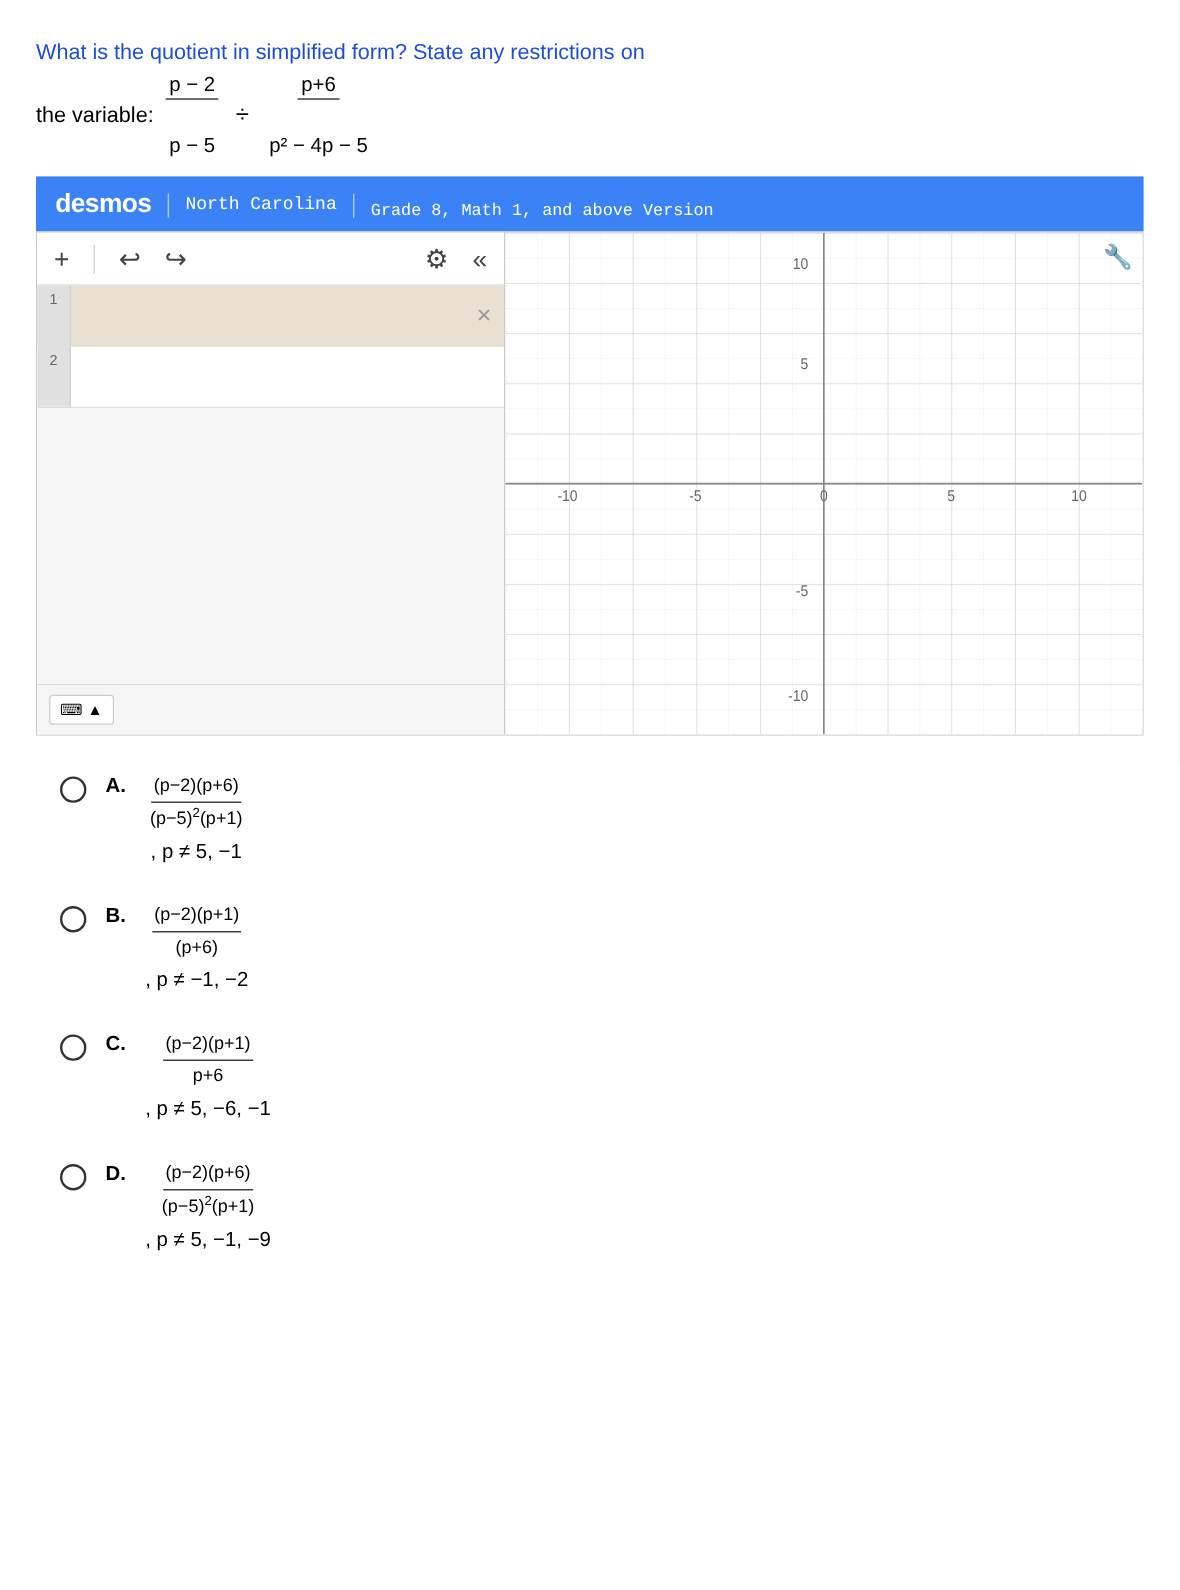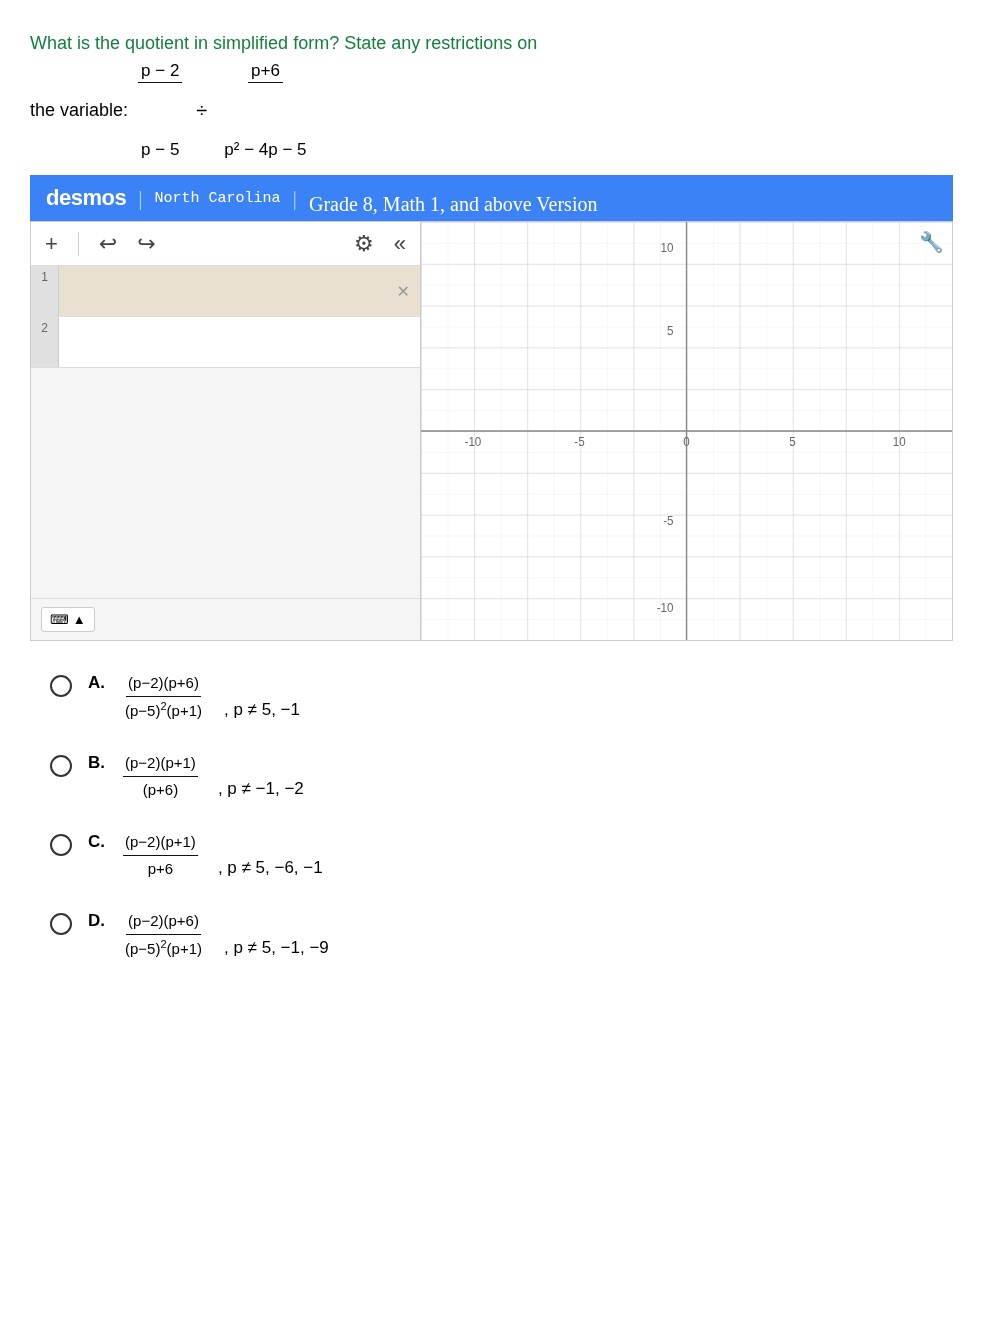--- a/index.html
+++ b/index.html
@@ -22,21 +22,21 @@
     }
 
     
     .question-area {
       padding: 10px 0 15px 0;
     }
 
     .question-text {
       font-size: 18px;
       line-height: 1.5;
-      color: #15803d;
+      color: #1d4ed8;
       font-family: Arial, sans-serif;
     }
 
     .math-line {
       display: flex;
       align-items: center;
       gap: 8px;
       margin-top: 4px;
       font-size: 18px;
       font-family: Arial, sans-serif;
@@ -53,21 +53,20 @@
     }
 
     .fraction .numerator {
       border-bottom: 1.5px solid #111;
       padding: 0 3px 1px 3px;
       text-align: center;
     }
 
     .fraction .denominator {
       padding: 1px 3px 0 3px;
-      margin-top: 28px;
     }
 
     .divide-symbol {
       font-size: 20px;
       margin: 0 4px;
     }
 
     
     .desmos-bar {
       background: #3b82f6;
@@ -93,22 +92,22 @@
       font-size: 22px;
       margin: 0 12px;
     }
 
     .desmos-location {
       font-size: 15px;
       font-family: Liberation Mono, monospace;
     }
 
     .desmos-grade {
-      font-size: 20px;
-      font-family: Liberation Serif, serif;
+      font-size: 14px;
+      font-family: Liberation Mono, monospace;
       margin-top: 12px;
     }
 
     
     .calculator-container {
       display: flex;
       border: 1px solid #ccc;
       height: 420px;
       background: #fff;
     }
@@ -299,23 +298,24 @@
     }
 
     .choice-fraction .den {
       padding: 1px 2px 0 2px;
       text-align: center;
       font-size: 15px;
     }
 
     .choice-inline {
       display: flex;
-      align-items: flex-end;
-      gap: 18px;
+      align-items: center;
+      gap: 1px;
       flex-wrap: wrap;
+      flex-direction: column;
     }
 
     sup {
       font-size: 11px;
       vertical-align: super;
     }
   </style>
 </head>
 <body>
 

